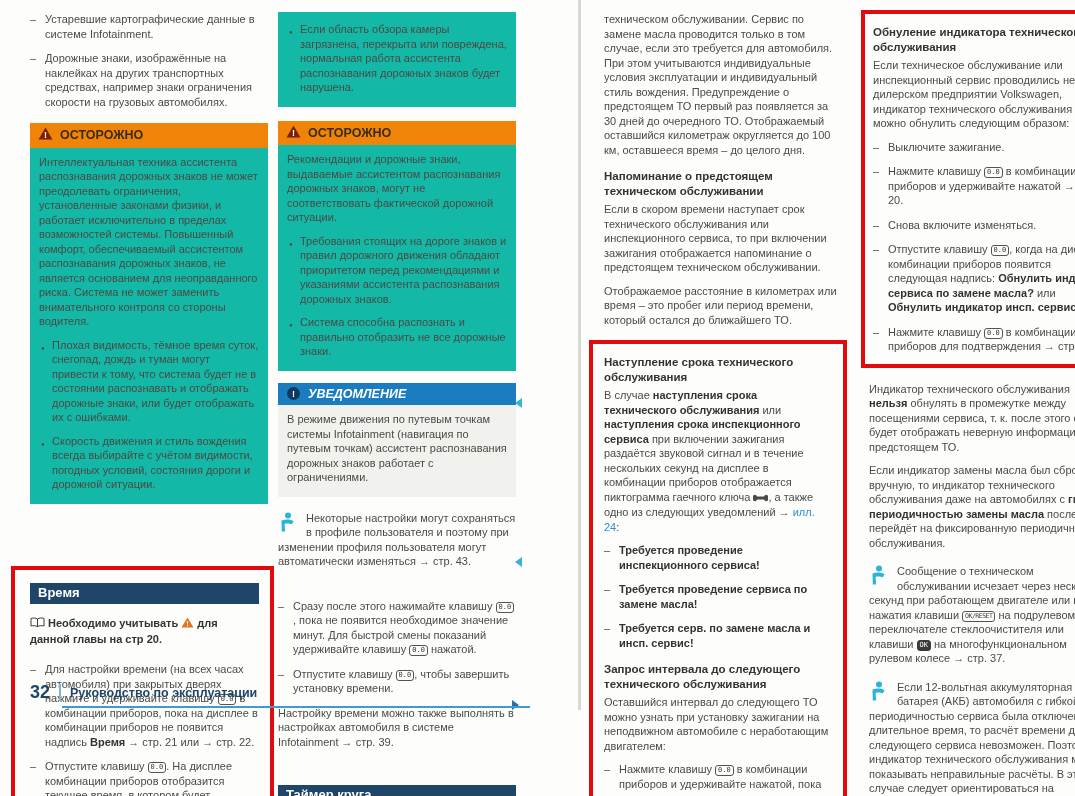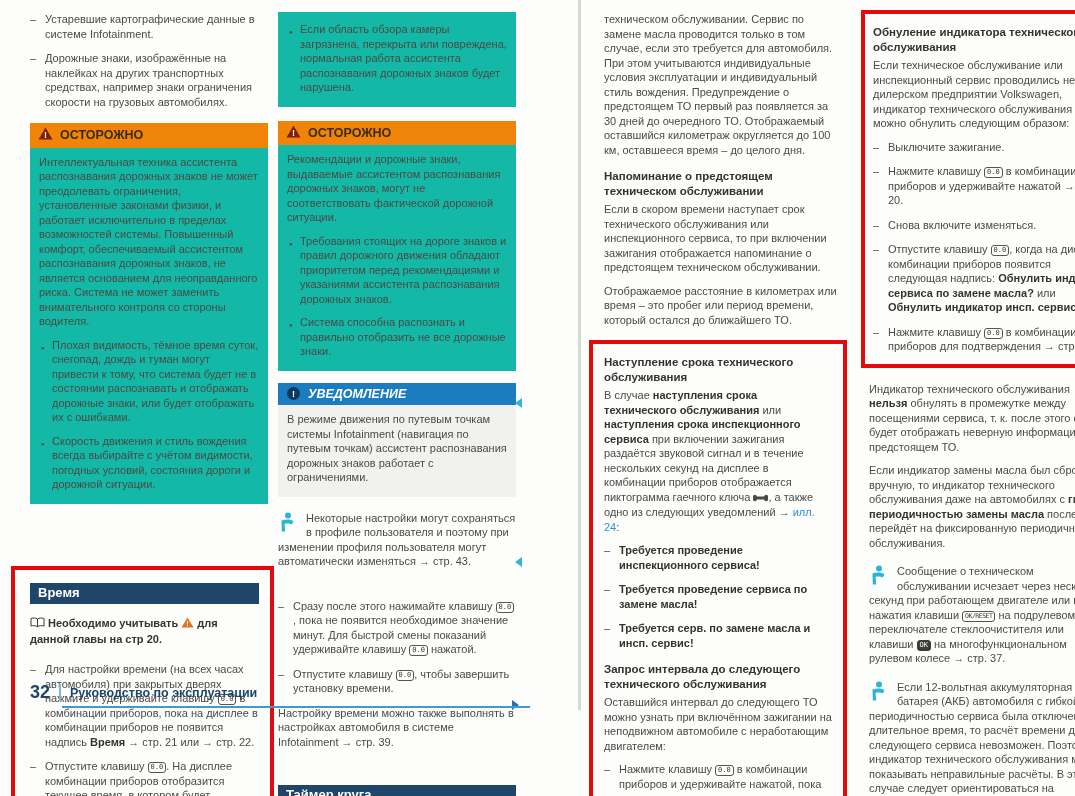--- a/index.html
+++ b/index.html
@@ -219,21 +219,21 @@
           <h4 style="margin-top:2px;">Наступление срока технического обслуживания</h4>
           <p>В случае <b>наступления срока технического обслуживания</b> или <b>наступления срока инспекционного сервиса</b> при включении зажигания раздаётся звуковой сигнал и в течение нескольких секунд на дисплее в комбинации приборов отображается пиктограмма гаечного ключа <span class="icn"><svg width="15" height="8" viewBox="0 0 15 8">
                   <path d="M2.5 0.8 A3.2 3.2 0 0 0 2.5 7.2 L4.2 5.5 L10.8 5.5 L12.5 7.2 A3.2 3.2 0 0 0 12.5 0.8 L10.8 2.5 L4.2 2.5 Z" fill="#4b4a45"></path>
                 </svg></span>, а также одно из следующих уведомлений → <span class="ref-blue">илл. 24</span>:</p>
           <ul class="dashes">
             <li><b>Требуется проведение инспекционного сервиса!</b></li>
             <li><b>Требуется проведение сервиса по замене масла!</b></li>
             <li><b>Требуется серв. по замене масла и инсп. сервис!</b></li>
           </ul>
           <h4>Запрос интервала до следующего технического обслуживания</h4>
-          <p>Оставшийся интервал до следующего ТО можно узнать при включённом зажигании на неподвижном автомобиле с неработающим двигателем:</p>
+          <p>Оставшийся интервал до следующего ТО можно узнать при установку зажигании на неподвижном автомобиле с неработающим двигателем:</p>
           <ul class="dashes">
             <li>Нажмите клавишу <span class="keycap">0.0</span> в комбинации приборов и удерживайте нажатой, пока на дисплее не появится надпись  → стр. 20.</li>
 
           </ul>
 
         </div>
       </div>
 
       <div class="col">
         <div class="redbox rb3">

